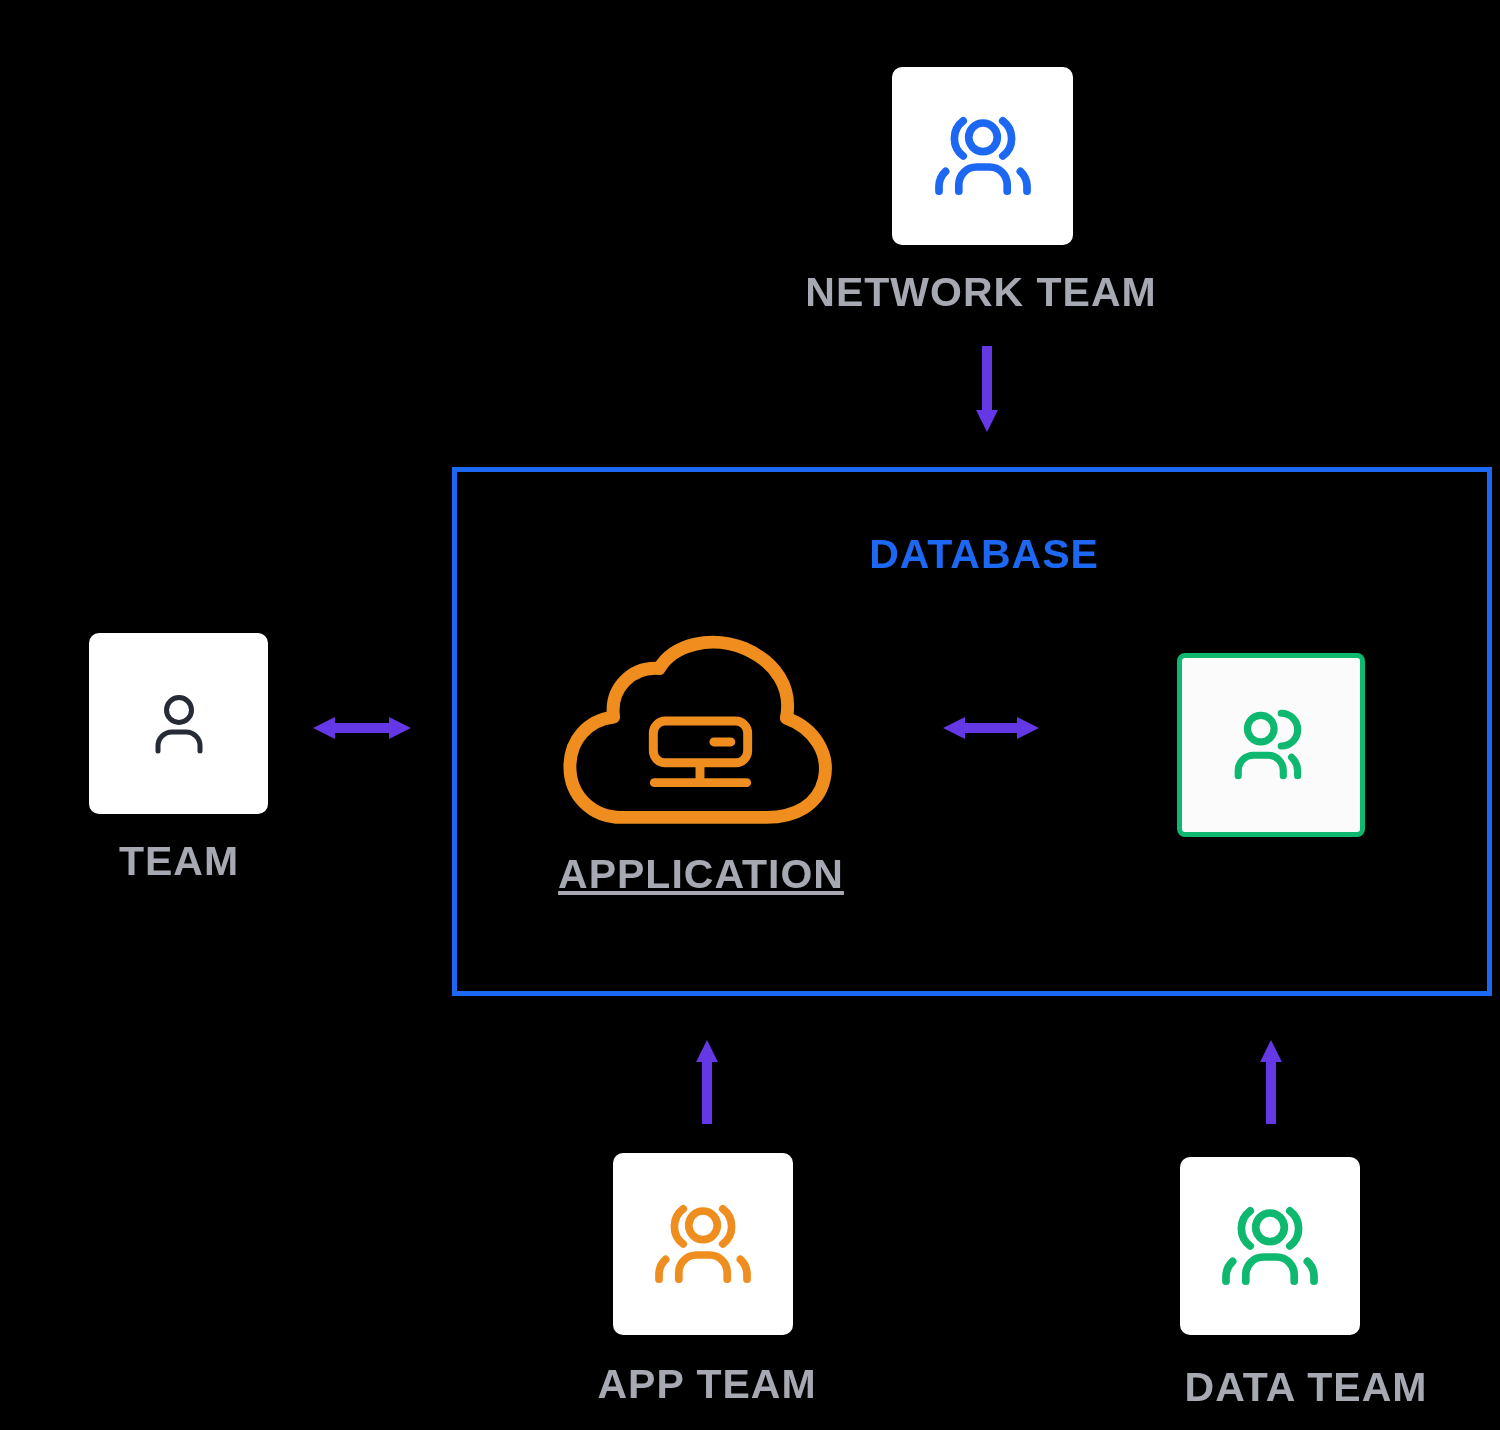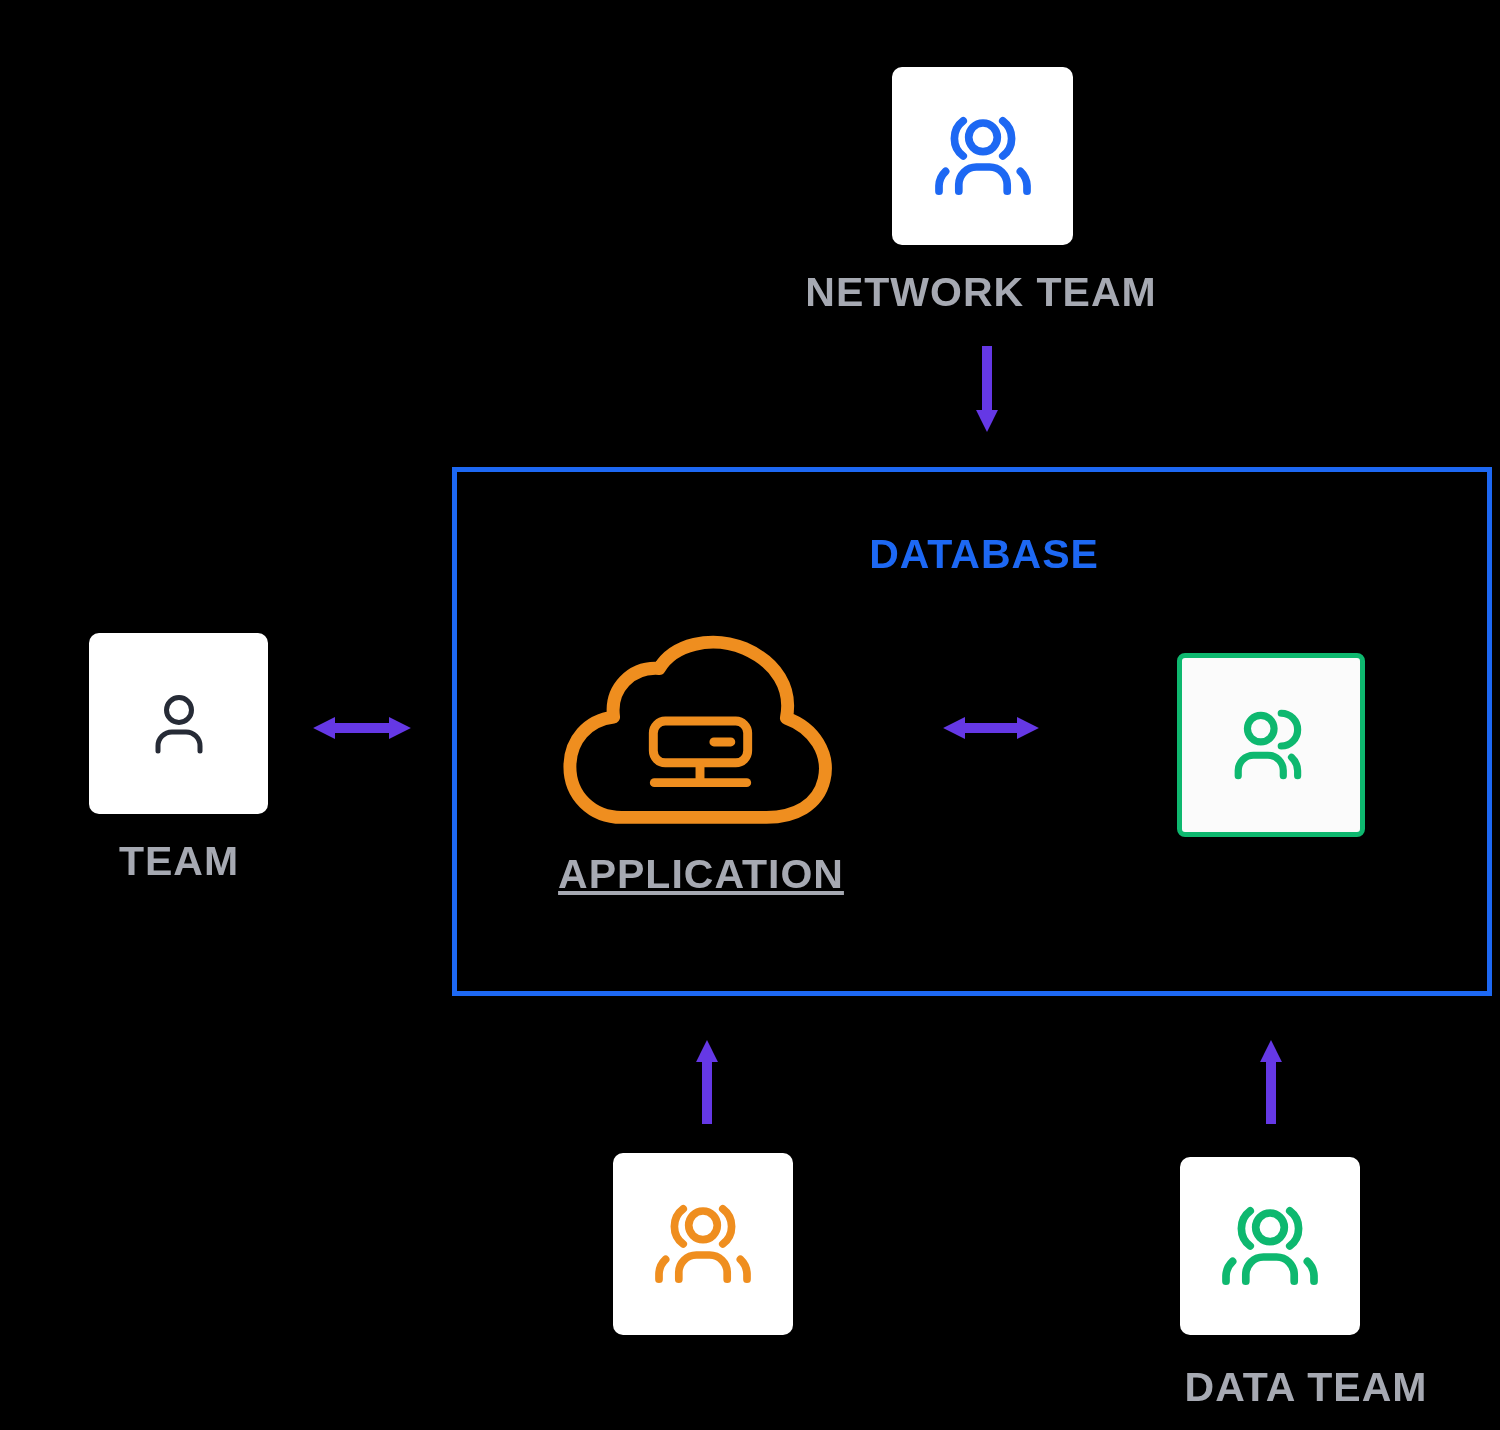--- a/index.html
+++ b/index.html
@@ -119,20 +119,21 @@
   <div class="node-box" style="left:613px;top:1153px;width:180px;height:182px;">
     <svg class="icon stroke-orange" width="110" height="86" viewBox="0 0 100 78" stroke-width="7">
       <path d="M32,7 A20,20 0 0 0 32,39"></path>
       <path d="M68,7 A20,20 0 0 1 68,39"></path>
       <circle cx="50" cy="22" r="13"></circle>
       <path d="M28,71 L28,65 A16,16 0 0 1 44,49 L56,49 A16,16 0 0 1 72,65 L72,71"></path>
       <path d="M10,71 L10,66 A19,19 0 0 1 16,53"></path>
       <path d="M90,71 L90,66 A19,19 0 0 0 84,53"></path>
     </svg>
   </div>
+  <div class="node-label" style="left:707px;top:1364px;">APP TEAM</div>
 
   <div class="node-box" style="left:1180px;top:1157px;width:180px;height:178px;">
     <svg class="icon stroke-green" width="110" height="86" viewBox="0 0 100 78" stroke-width="7">
       <path d="M32,7 A20,20 0 0 0 32,39"></path>
       <path d="M68,7 A20,20 0 0 1 68,39"></path>
       <circle cx="50" cy="22" r="13"></circle>
       <path d="M28,71 L28,65 A16,16 0 0 1 44,49 L56,49 A16,16 0 0 1 72,65 L72,71"></path>
       <path d="M10,71 L10,66 A19,19 0 0 1 16,53"></path>
       <path d="M90,71 L90,66 A19,19 0 0 0 84,53"></path>
     </svg>

